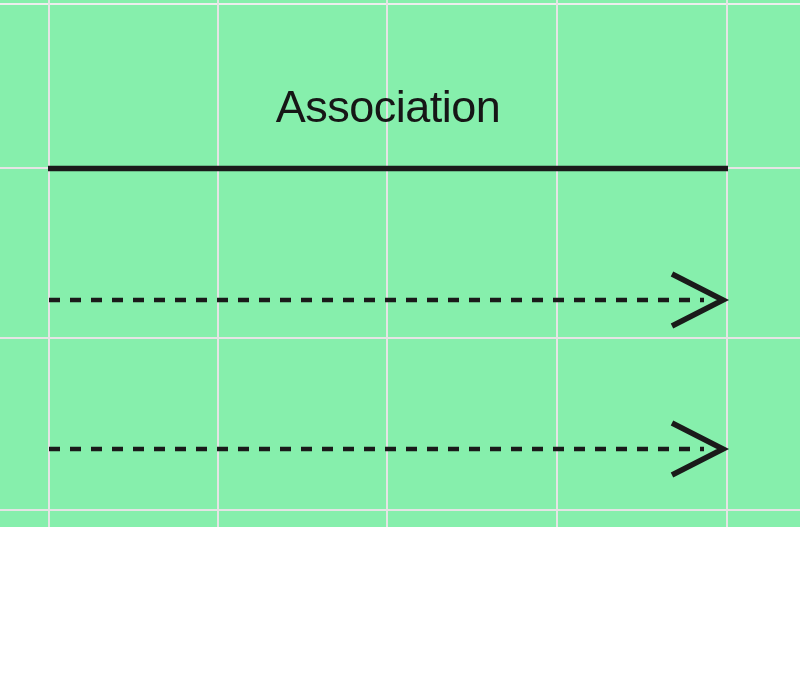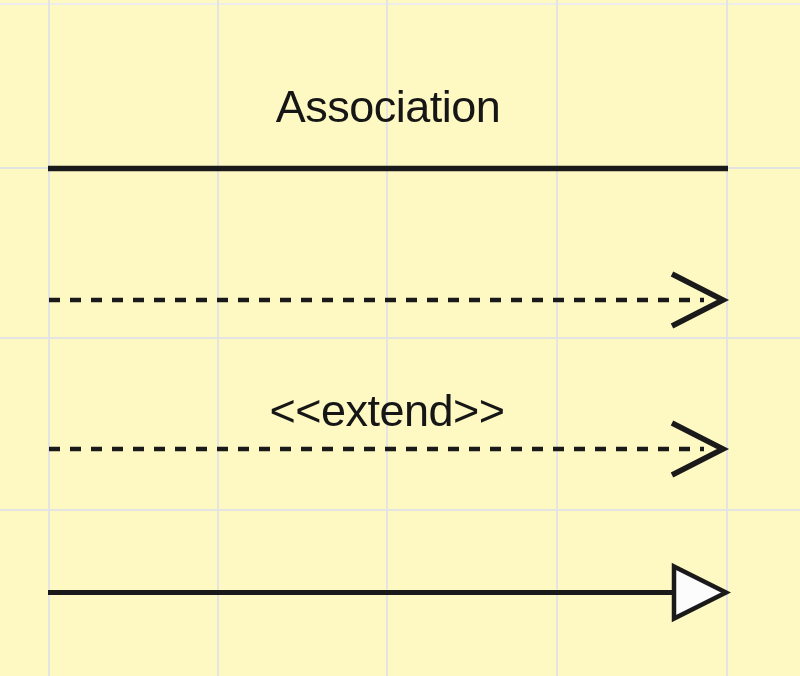--- a/index.html
+++ b/index.html
@@ -3,22 +3,22 @@
 <meta charset="utf-8">
 <style>
   html, body {
     margin: 0;
     padding: 0;
     background: #ffffff;
   }
   .canvas {
     position: relative;
     width: 800px;
-    height: 676px;
-    background: #fef9c3;
+    height: 527px;
+    background: #86efac;
     overflow: hidden;
     font-family: "Liberation Sans", sans-serif;
   }
   .gridline {
     position: absolute;
     background: #e4e4e4;
   }
   .gridline.v { width: 2px; top: 0; height: 676px; }
   .gridline.h { height: 2px; left: 0; width: 800px; }
   .gridline.faint { background: #ededed; }
@@ -68,15 +68,14 @@
       <polyline points="672,423 723,449 672,475" fill="none" stroke="#1a1a1a" stroke-width="5.5"></polyline>
     </g>
 
     <g>
       <line x1="48" y1="592.5" x2="675" y2="592.5" stroke="#1a1a1a" stroke-width="5"></line>
       <polygon points="674,566.5 726,592.5 674,618.5" fill="#fcfcfc" stroke="#1a1a1a" stroke-width="4.5"></polygon>
     </g>
   </svg>
 
   <div class="row-label" style="left:388px; top:84px">Association</div>
-  <div class="row-label" style="left:387px; top:388px">&lt;&lt;extend&gt;&gt;</div>
 
 </div>
 
 </body></html>

